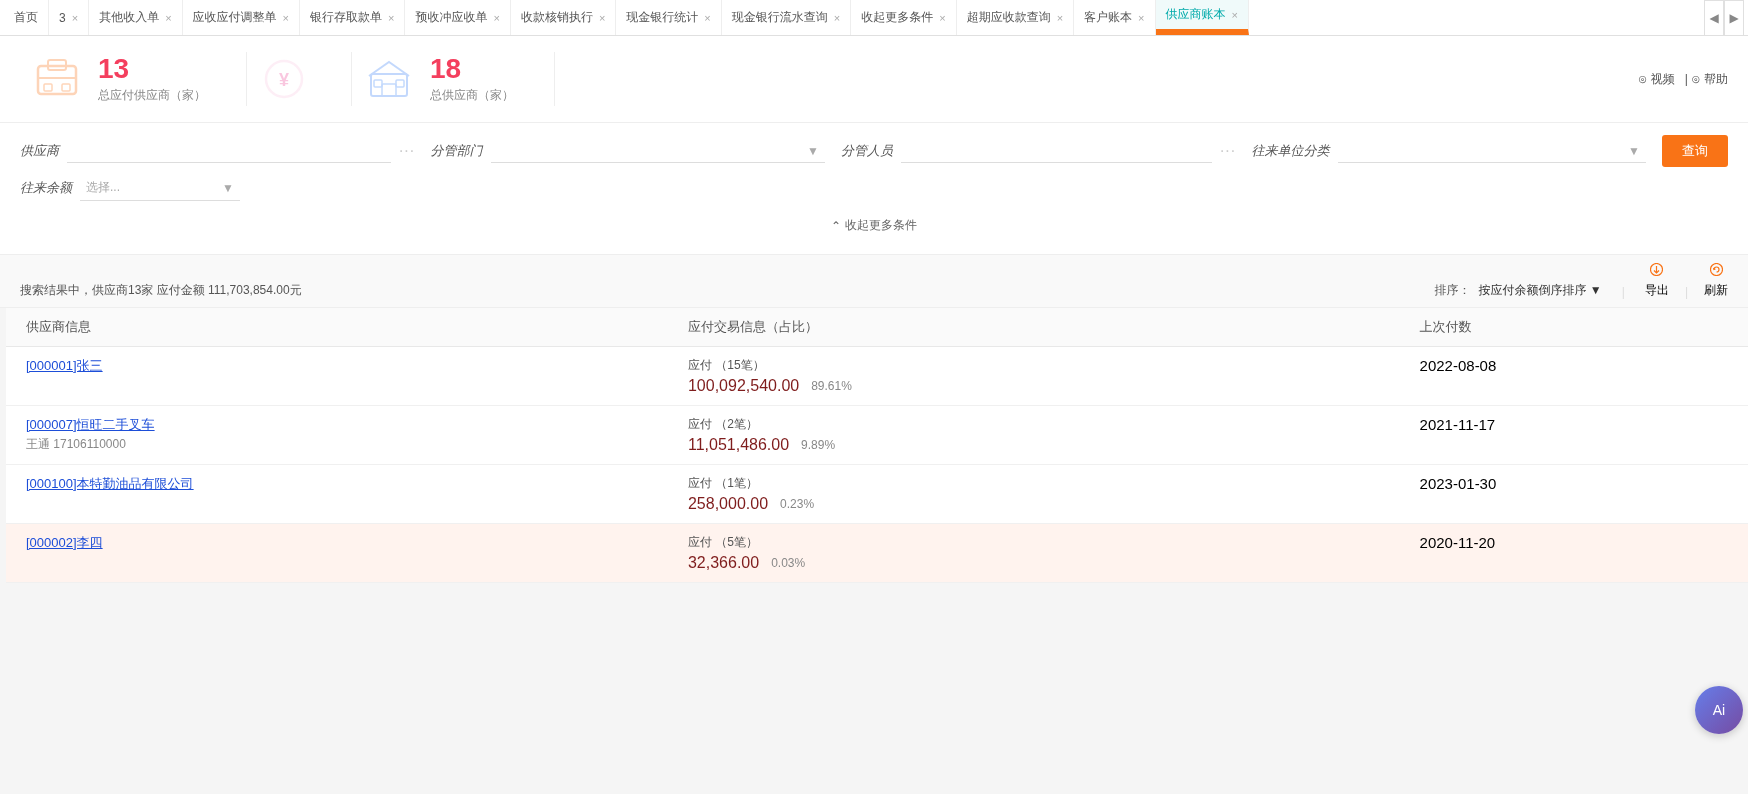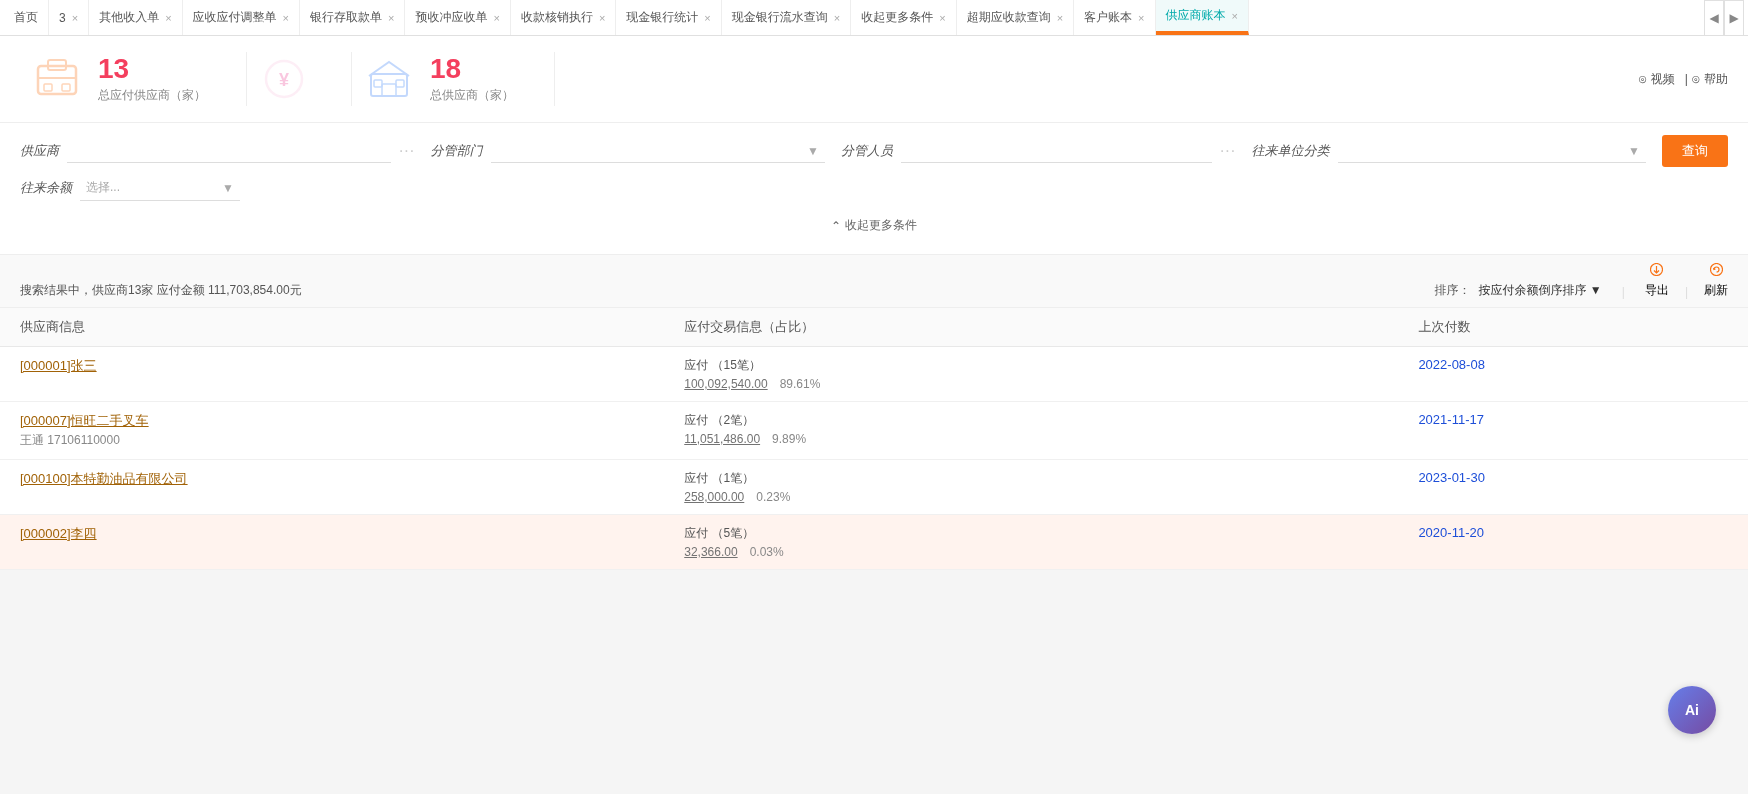--- a/index.html
+++ b/index.html
@@ -23,21 +23,21 @@
       font-size: 12px;
       color: #555;
       white-space: nowrap;
       border-right: 1px solid #eee;
       cursor: pointer;
       flex-shrink: 0;
     }
     .nav-tab.active {
       background: #f0fafa;
       color: #00aaaa;
-      border-bottom: 4px solid #f97316;
+      border-bottom: 6px solid #f97316;
       justify-content: center;
     }
     .nav-tab .close-btn {
       margin-left: 6px;
       font-size: 11px;
       color: #aaa;
       cursor: pointer;
     }
     .nav-arrows {
       display: flex;
@@ -224,72 +224,72 @@
     .main-table tbody tr {
       border-bottom: 1px solid #f0f0f0;
     }
     .main-table tbody tr.highlighted { background: #fff3ee; }
     .main-table tbody td {
       padding: 10px 20px;
       font-size: 13px;
       vertical-align: top;
     }
     .supplier-link {
-      color: #a16207;
+      color: #1d4ed8;
       text-decoration: underline;
       cursor: pointer;
       font-size: 13px;
     }
     .supplier-sub {
       font-size: 12px;
       color: #888;
       margin-top: 2px;
     }
     .transaction-count {
       font-size: 12px;
       color: #555;
       margin-bottom: 3px;
     }
     .transaction-amount {
-      font-size: 12px;
-      color: #737373;
+      font-size: 16px;
+      color: #7f1d1d;
       font-weight: 500;
-      text-decoration: underline;
       cursor: pointer;
     }
     .transaction-percent {
       font-size: 12px;
       color: #888;
       margin-left: 12px;
     }
-    .date-text { color: #1d4ed8; font-size: 13px; }
+    .date-text { color: #000000; font-size: 15px; }
 
     
     .table-wrap {
       overflow-y: auto;
       max-height: calc(100vh - 320px);
+      padding-left: 6px;
     }
     .table-wrap::-webkit-scrollbar { width: 6px; }
     .table-wrap::-webkit-scrollbar-thumb { background: #ddd; border-radius: 3px; }
 
     
     .ai-btn {
       position: fixed;
-      right: 32px;
+      right: 5px;
       bottom: 60px;
       background: linear-gradient(135deg, #667eea, #764ba2);
       color: white;
       border-radius: 50%;
       width: 48px;
       height: 48px;
       display: flex;
       align-items: center;
       justify-content: center;
       font-size: 14px;
-      font-weight: bold;
+      font-weight: normal;
       cursor: pointer;
       box-shadow: 0 2px 8px rgba(0,0,0,0.2);
     }
   </style>
 </head>
 <body>
 
 <div class="top-nav">
 
   <div class="nav-tab">

